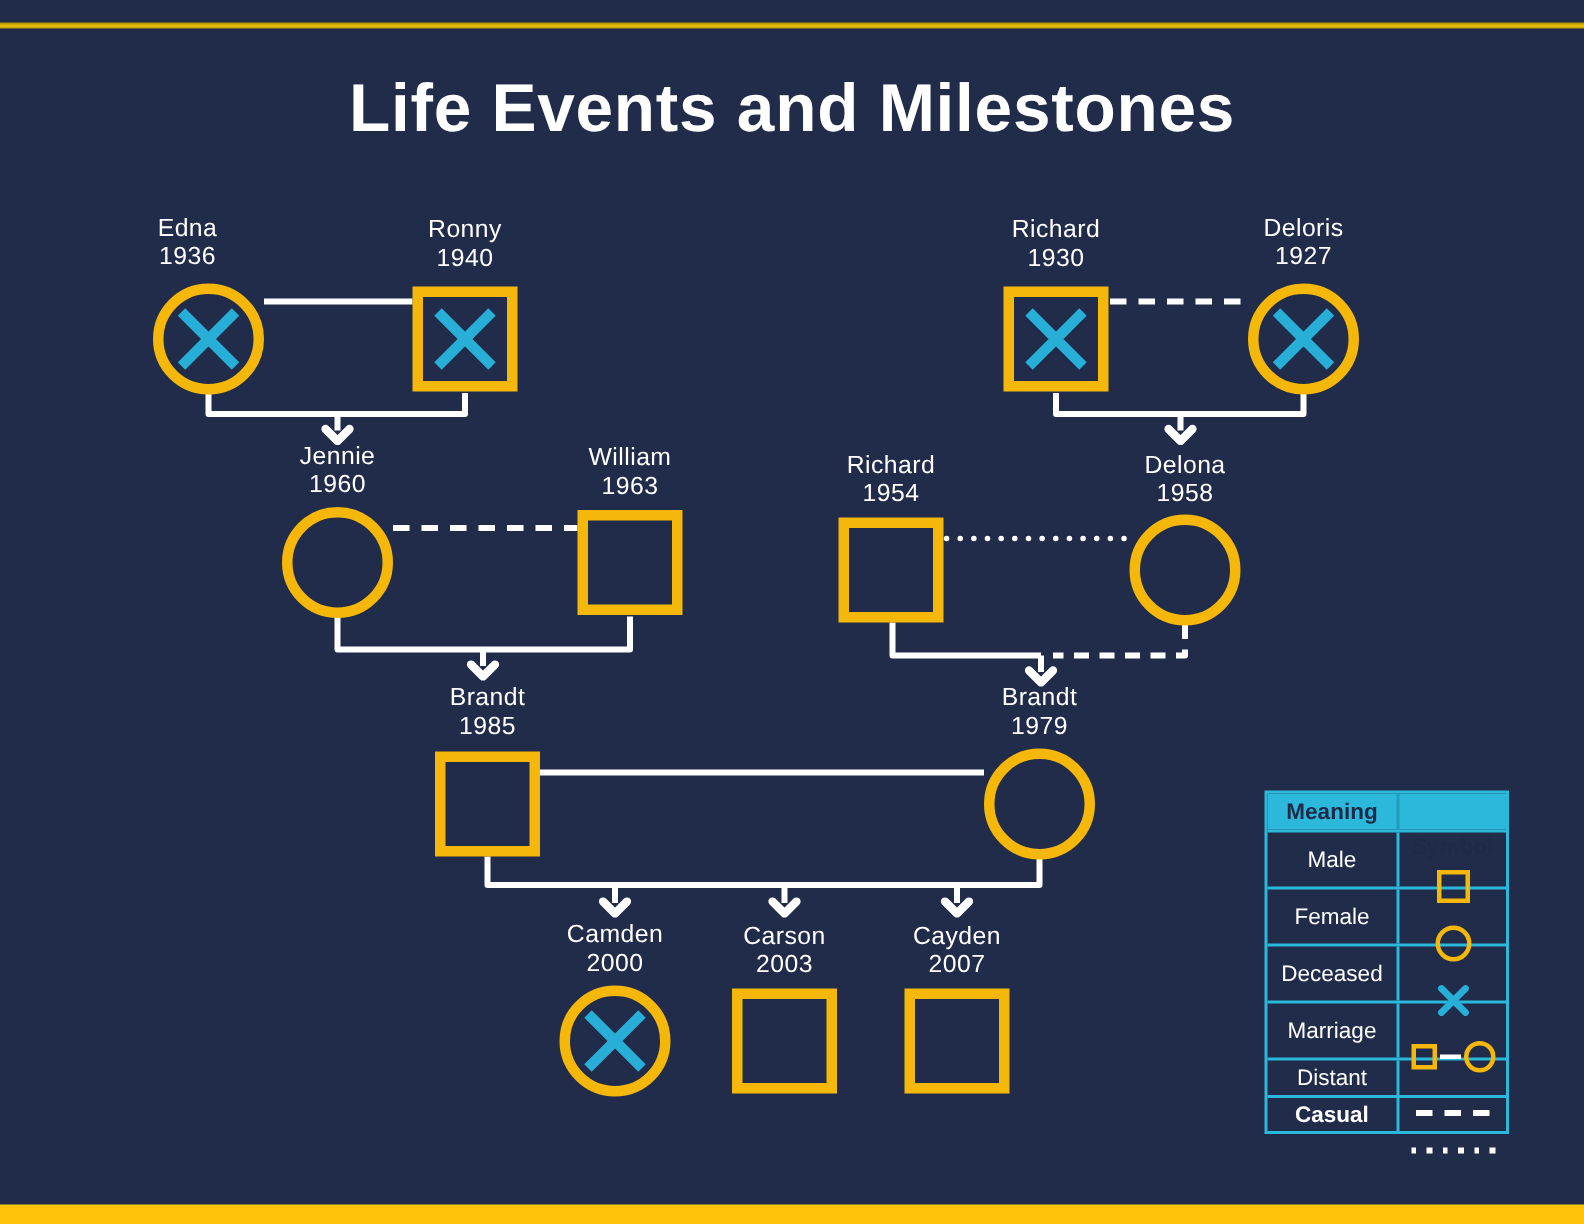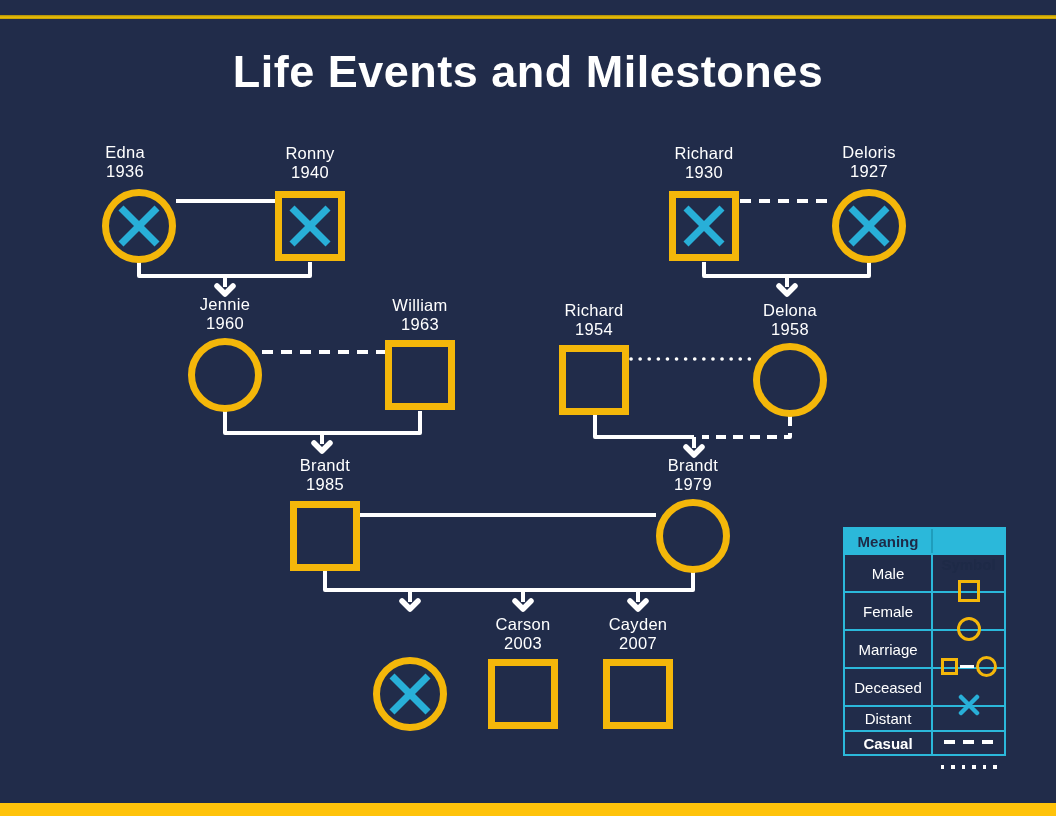--- a/index.html
+++ b/index.html
@@ -195,20 +195,24 @@
     <div>1985</div>
   </div>
   <div class="shape square" style="left:290px;top:501px"></div>
 
   <div class="plabel" style="left:628px;top:456px">
     <div>Brandt</div>
     <div>1979</div>
   </div>
   <div class="shape circle" style="left:656px;top:499px"></div>
 
+  <div class="plabel" style="left:345px;top:614px">
+    <div>Camden</div>
+    <div>2000</div>
+  </div>
   <div class="shape circle" style="left:373px;top:657px">
     <svg class="xmark" width="48" height="48" viewBox="0 0 48 48">
         <line x1="6" y1="6" x2="42" y2="42"></line>
         <line x1="42" y1="6" x2="6" y2="42"></line>
       </svg>
   </div>
 
   <div class="plabel" style="left:458px;top:615px">
     <div>Carson</div>
     <div>2003</div>
@@ -232,36 +236,36 @@
           <span class="sym-square"></span>
         </div>
     </div>
     <div class="lrow r-big">
       <div class="lcell1">Female</div>
       <div class="lcell2">
           <span class="sym-circle"></span>
         </div>
     </div>
     <div class="lrow r-big">
-      <div class="lcell1">Marriage</div>
-      <div class="lcell2">
-        <span class="sym-msq"></span>
-          <span class="sym-mline"></span>
-          <span class="sym-mcirc"></span>
-      </div>
-    </div>
-    <div class="lrow r-big">
       <div class="lcell1">Deceased</div>
       <div class="lcell2">
         <svg width="22" height="22" viewBox="0 0 22 22">
             <line x1="3" y1="3" x2="19" y2="19" stroke="#28AFD8" stroke-width="4.5" stroke-linecap="round"></line>
             <line x1="19" y1="3" x2="3" y2="19" stroke="#28AFD8" stroke-width="4.5" stroke-linecap="round"></line>
           </svg>
       </div>
     </div>
+    <div class="lrow r-big">
+      <div class="lcell1">Marriage</div>
+      <div class="lcell2">
+        <span class="sym-msq"></span>
+          <span class="sym-mline"></span>
+          <span class="sym-mcirc"></span>
+      </div>
+    </div>
     <div class="lrow r-sm1">
       <div class="lcell1">Distant</div>
       <div class="lcell2">
         <span class="sym-dash"></span>
           <span class="sym-dash"></span>
           <span class="sym-dash"></span>
       </div>
     </div>
     <div class="lrow r-sm2">
       <div class="lcell1">Casual</div>

